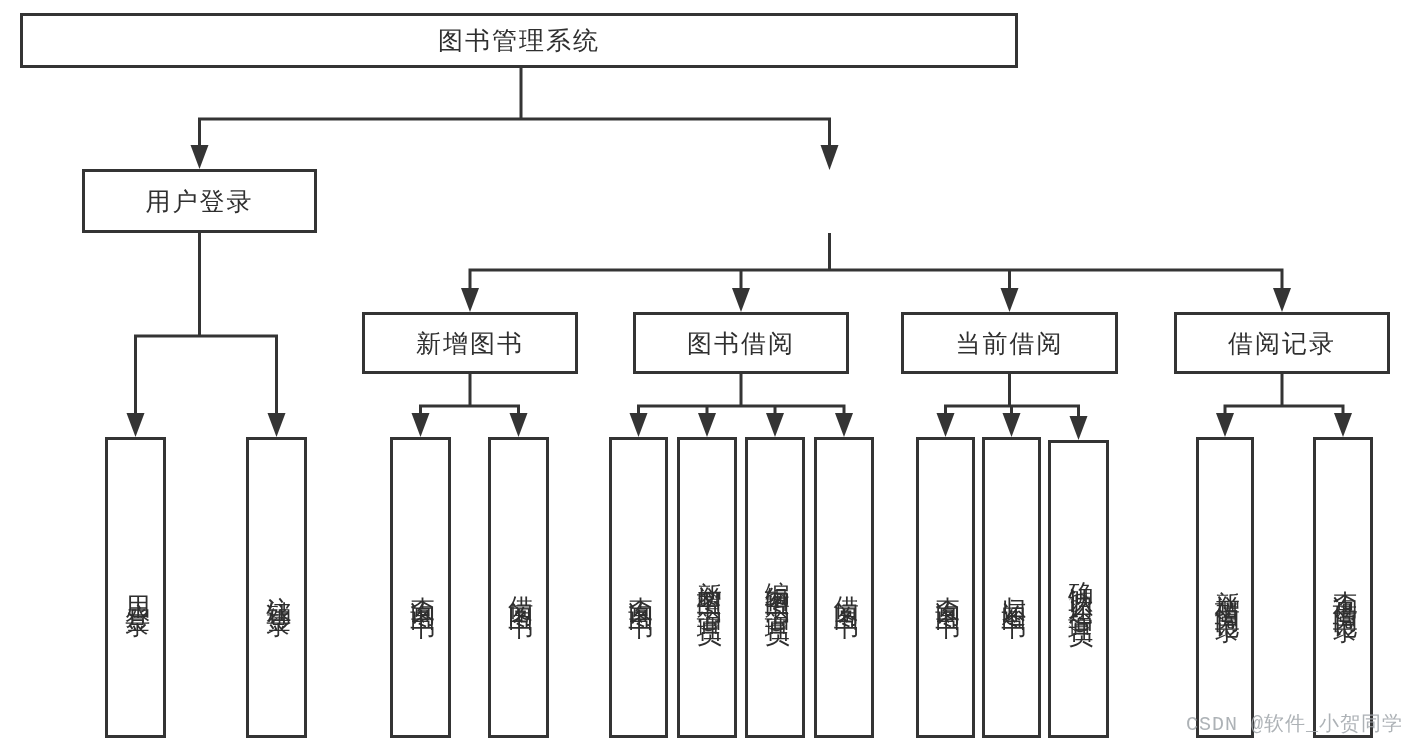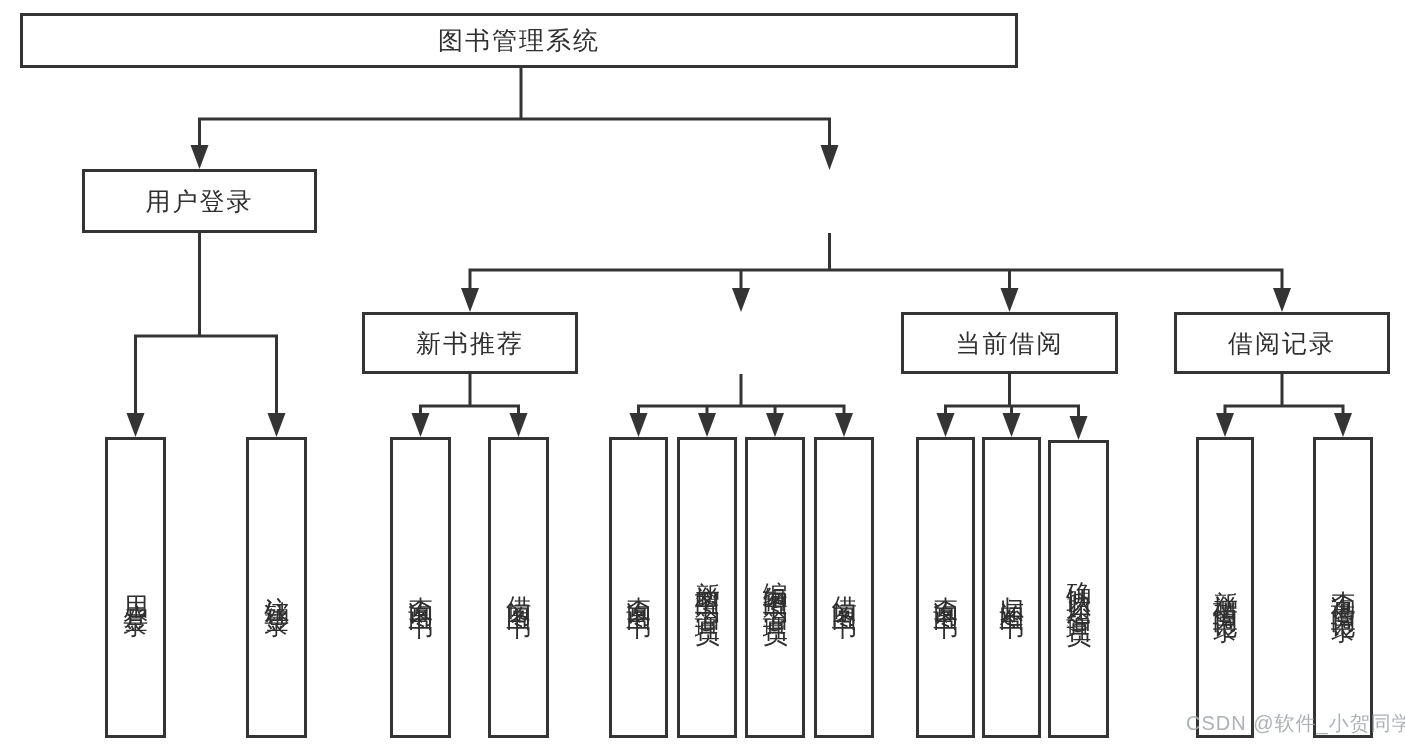--- a/index.html
+++ b/index.html
@@ -1,21 +1,21 @@
 <!DOCTYPE html>
 <html><head>
 <meta charset="utf-8">
 <style>
   html, body { margin: 0; padding: 0; background: #ffffff; }
   .stage {
     position: relative;
     width: 1405px;
     height: 747px;
     background: #ffffff;
-    font-family: Liberation Sans, sans-serif;
+    font-family: Liberation Mono, monospace;
     overflow: hidden;
   }
   .wires {
     position: absolute;
     left: 0; top: 0;
     width: 1405px; height: 747px;
   }
   .node {
     position: absolute;
     box-sizing: border-box;
@@ -105,21 +105,24 @@
 
   <div class="node h" style="left:20px;top:13px;width:998px;height:55px">
     <span class="lbl">图书管理系统</span>
   </div>
 
   <div class="node h" style="left:82px;top:169px;width:235px;height:64px">
     <span class="lbl">用户登录</span>
   </div>
 
   <div class="node h" style="left:362px;top:312px;width:216px;height:62px">
-    <span class="lbl">新书推荐</span>
+    <span class="lbl">新增图书</span>
+  </div>
+  <div class="node h" style="left:633px;top:312px;width:216px;height:62px">
+    <span class="lbl">图书借阅</span>
   </div>
   <div class="node h" style="left:901px;top:312px;width:217px;height:62px">
     <span class="lbl">当前借阅</span>
   </div>
   <div class="node h" style="left:1174px;top:312px;width:216px;height:62px">
     <span class="lbl">借阅记录</span>
   </div>
 
   <div class="node v" style="left:105px;top:437px;width:61px;height:301px">
     <span class="lbl">用户登录</span>

